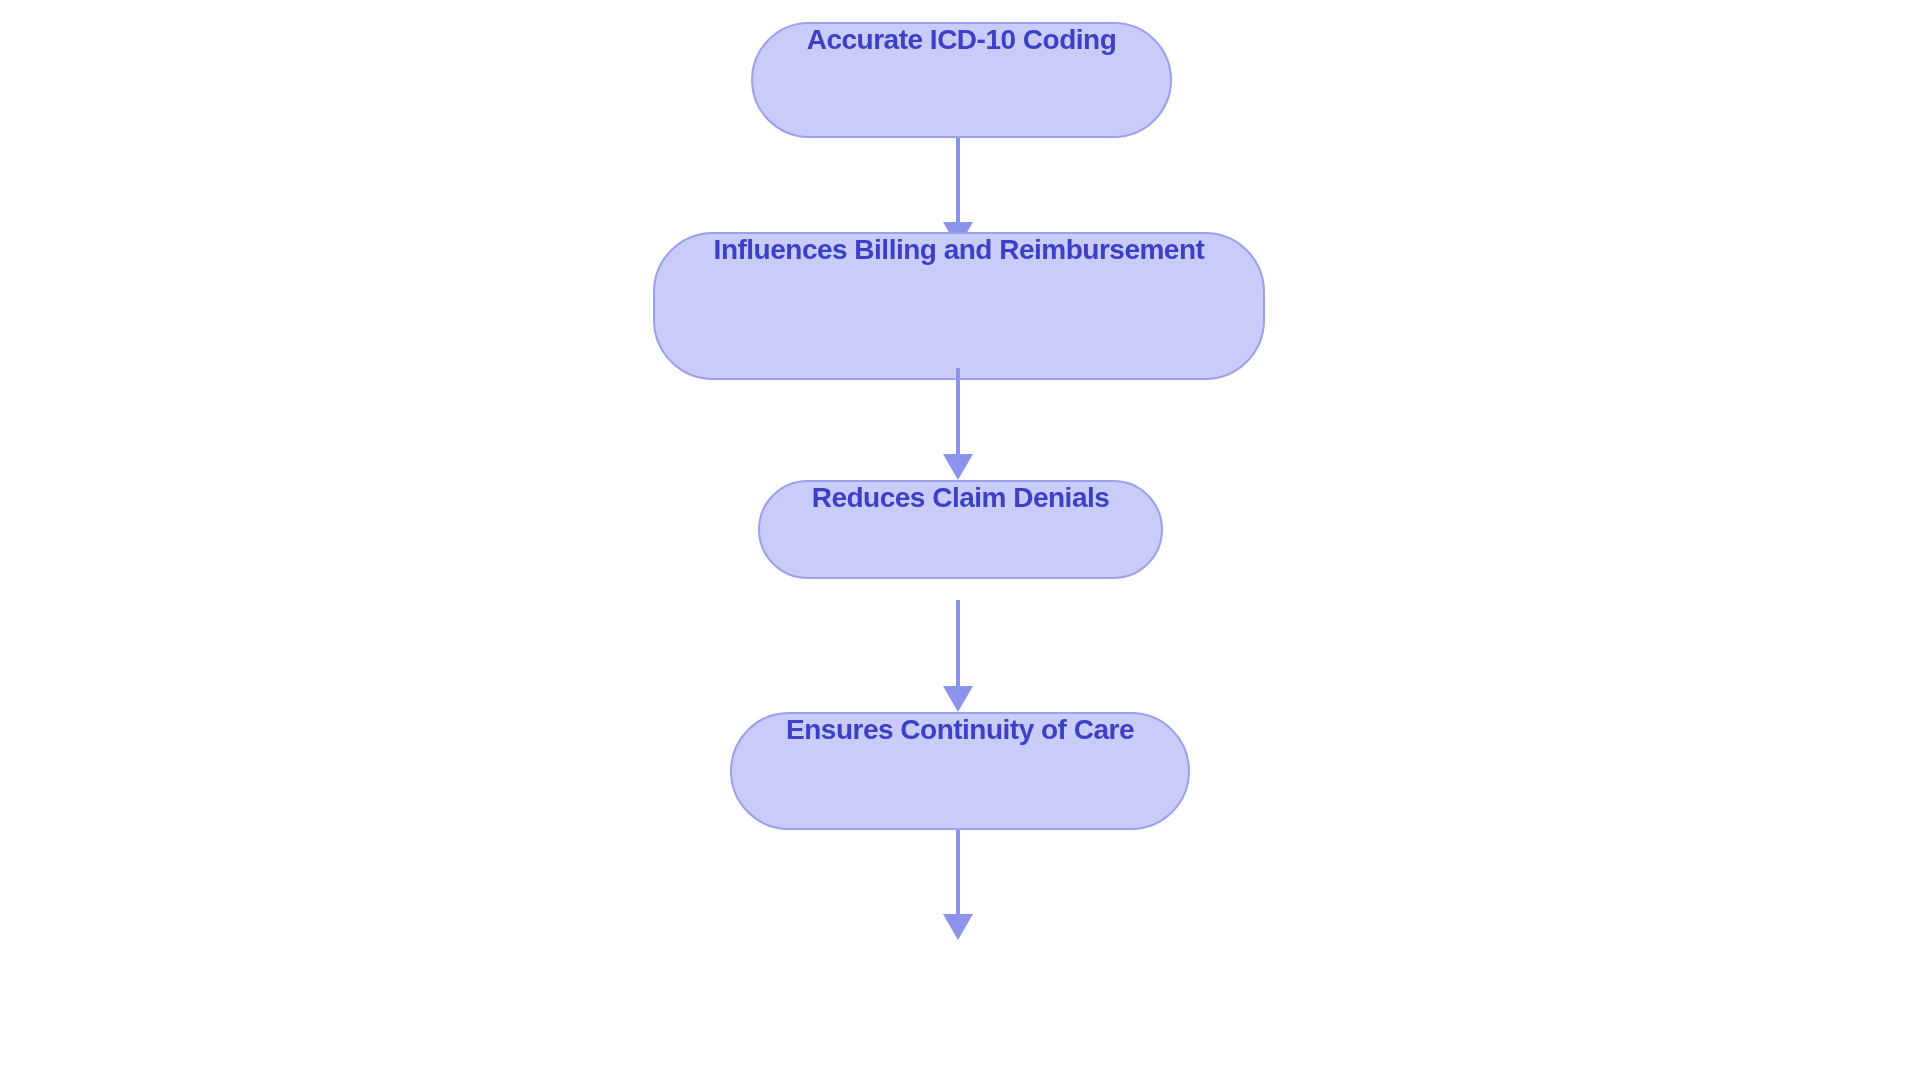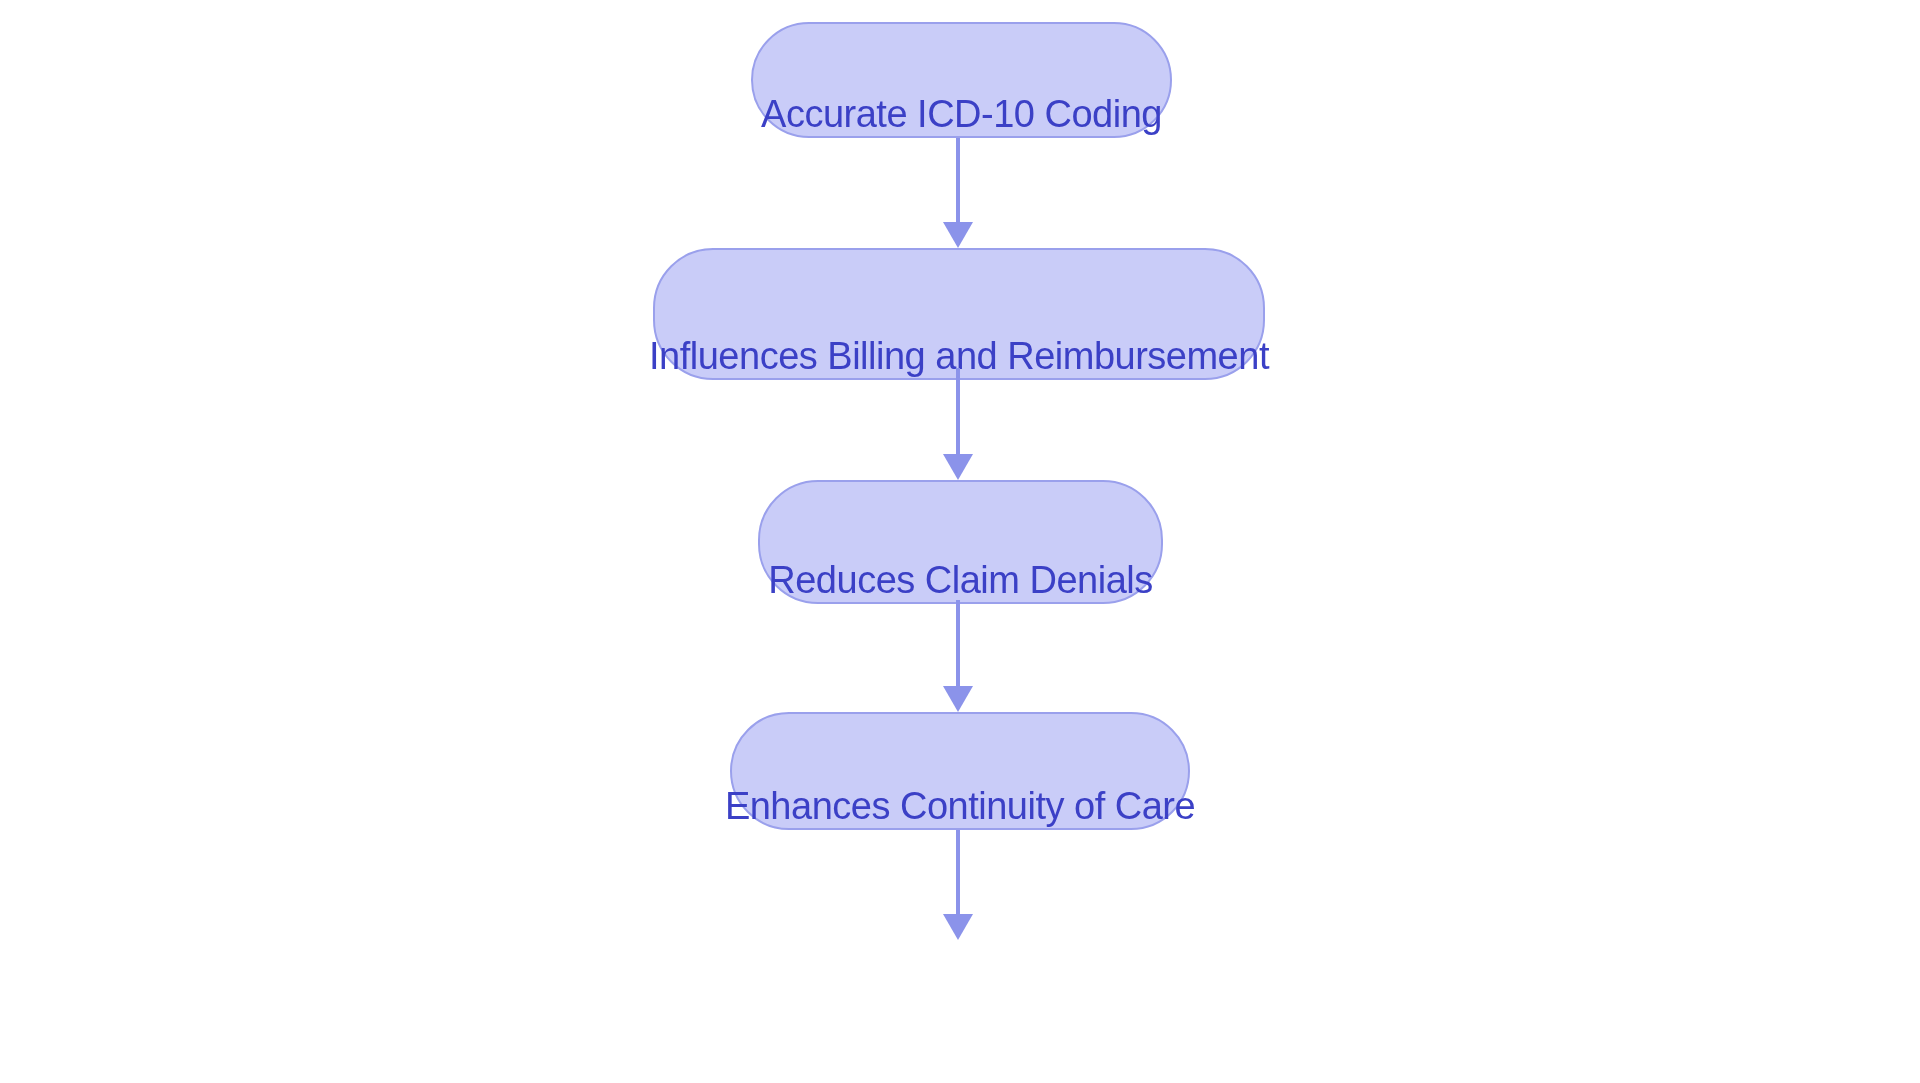--- a/index.html
+++ b/index.html
@@ -19,35 +19,35 @@
   }
   .canvas {
     position: relative;
     width: 1920px;
     height: 1083px;
     background: var(--background);
   }
   .node {
     position: absolute;
     display: flex;
-    align-items: flex-end;
+    align-items: flex-start;
     justify-content: center;
     background: var(--node-fill);
     border: 2px solid var(--node-border);
     border-radius: 60px;
     color: var(--node-text);
-    font-size: 38px;
-    font-weight: 400;
+    font-size: 28px;
+    font-weight: 700;
     letter-spacing: -0.5px;
     text-align: center;
     white-space: nowrap;
   }
   .node-1 { left: 751px; top: 22px;  width: 421px; height: 116px; }
-  .node-2 { left: 653px; top: 248px; width: 612px; height: 132px; }
-  .node-3 { left: 758px; top: 480px; width: 405px; height: 124px; }
+  .node-2 { left: 653px; top: 232px; width: 612px; height: 148px; }
+  .node-3 { left: 758px; top: 480px; width: 405px; height: 99px; }
   .node-4 { left: 730px; top: 712px; width: 460px; height: 118px; }
   .node-5 { left: 725px; top: 940px; width: 472px; height: 122px; }
   .arrow {
     position: absolute;
     width: 30px;
     left: 943px;
   }
   .arrow-1 { top: 138px; height: 110px; }
   .arrow-2 { top: 368px; height: 112px; }
   .arrow-3 { top: 600px; height: 112px; }
@@ -98,21 +98,21 @@
   <div class="node node-3">
     <span>Reduces Claim Denials</span>
   </div>
 
   <div class="arrow arrow-3">
     <div class="arrow-line"></div>
     <div class="arrow-head"></div>
   </div>
 
   <div class="node node-4">
-    <span>Enhances Continuity of Care</span>
+    <span>Ensures Continuity of Care</span>
   </div>
 
   <div class="arrow arrow-4">
     <div class="arrow-line"></div>
     <div class="arrow-head"></div>
   </div>
 
 
 </div>
 

